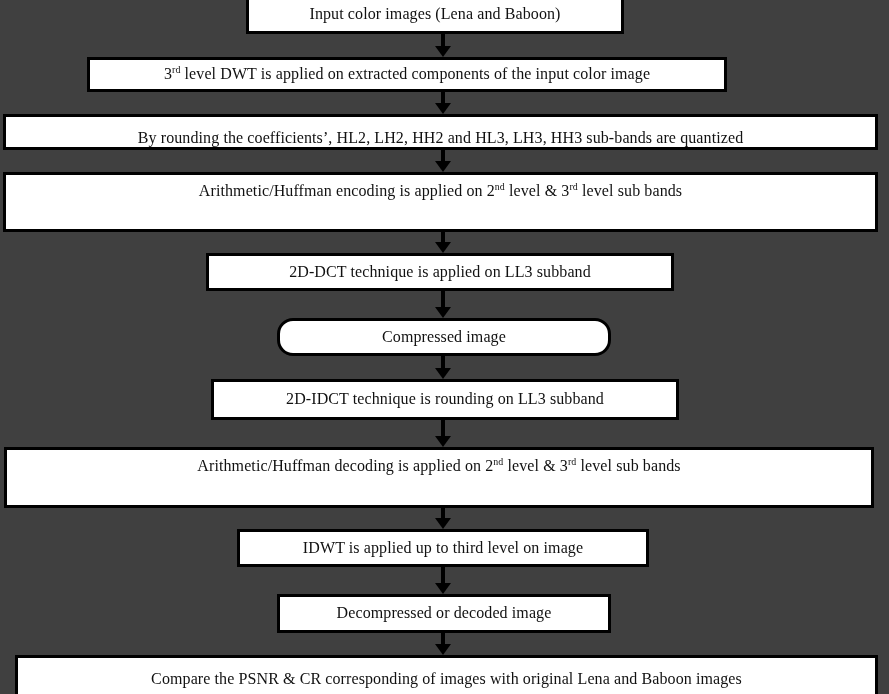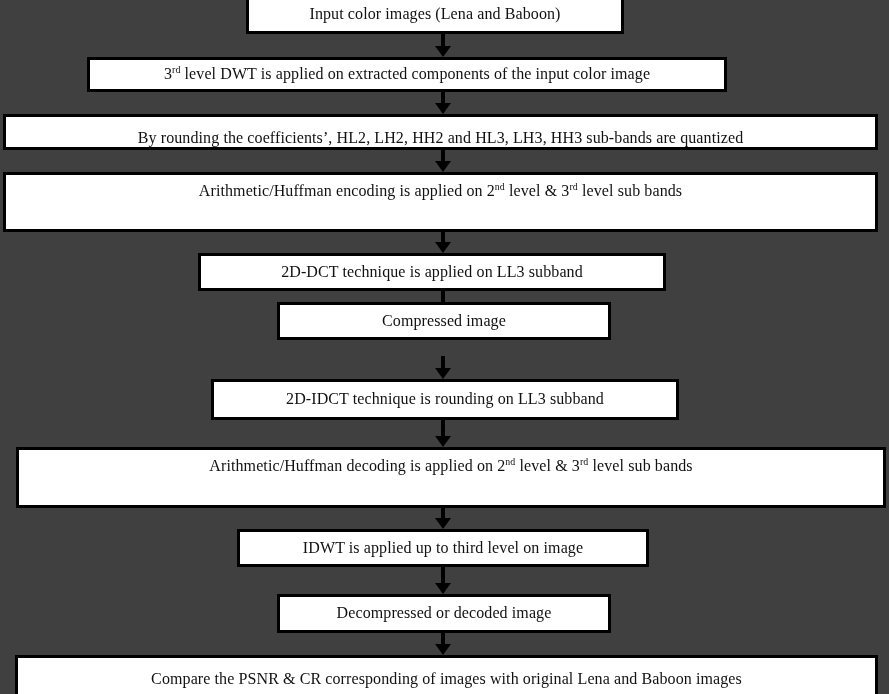--- a/index.html
+++ b/index.html
@@ -117,30 +117,30 @@
     </div>
     <div class="node valign-center" style="left: 63px; top: 57px; width: 640px; height: 35px; border-color: rgb(0, 0, 0); margin-left: 24px;">
       <span class="node-label">3<sup>rd</sup> level DWT is applied on extracted components of the input color image</span>
     </div>
     <div class="node valign-center" style="left: 3px; top: 114px; width: 875px; height: 36px; border-color: rgb(0, 0, 0); align-items: flex-end;">
       <span class="node-label">By rounding the coefficients’, HL2, LH2, HH2 and HL3, LH3, HH3 sub-bands are quantized</span>
     </div>
     <div class="node valign-top" style="left: 3px; top: 172px; width: 875px; height: 60px; border-color: rgb(0, 0, 0);">
       <span class="node-label">Arithmetic/Huffman encoding is applied on 2<sup>nd</sup> level &amp; 3<sup>rd</sup> level sub bands</span>
     </div>
-    <div class="node valign-center" style="left: 198px; top: 253px; width: 468px; height: 38px; border-color: rgb(0, 0, 0);">
+    <div class="node valign-center" style="left: 206px; top: 253px; width: 468px; height: 38px; border-color: rgb(0, 0, 0);">
       <span class="node-label">2D-DCT technique is applied on LL3 subband</span>
     </div>
-    <div class="node valign-center" style="left: 277px; top: 302px; width: 334px; height: 38px; border-color: rgb(0, 0, 0);">
+    <div class="node valign-center" style="left: 277px; top: 318px; width: 334px; height: 38px; border-color: rgb(0, 0, 0); border-radius: 16px;">
       <span class="node-label">Compressed image</span>
     </div>
     <div class="node valign-center" style="left: 211px; top: 379px; width: 468px; height: 41px; border-color: rgb(0, 0, 0);">
       <span class="node-label">2D-IDCT technique is rounding on LL3 subband</span>
     </div>
-    <div class="node valign-top" style="left: 16px; top: 447px; width: 870px; height: 61px; border-color: rgb(0, 0, 0);">
+    <div class="node valign-top" style="left: 4px; top: 447px; width: 870px; height: 61px; border-color: rgb(0, 0, 0);">
       <span class="node-label">Arithmetic/Huffman decoding is applied on 2<sup>nd</sup> level &amp; 3<sup>rd</sup> level sub bands</span>
     </div>
     <div class="node valign-center" style="left: 277px; top: 594px; width: 334px; height: 39px; border-color: rgb(0, 0, 0);">
       <span class="node-label">Decompressed or decoded image</span>
     </div>
     <div class="node valign-center" style="left: 237px; top: 529px; width: 412px; height: 38px; border-color: rgb(0, 0, 0);">
       <span class="node-label">IDWT is applied up to third level on image</span>
     </div>
     <div class="node valign-center" style="left: 15px; top: 655px; width: 863px; height: 49px; border-color: rgb(0, 0, 0); justify-content: flex-end;">
       <span class="node-label">Compare the PSNR &amp; CR corresponding of images with original Lena and Baboon images</span>

